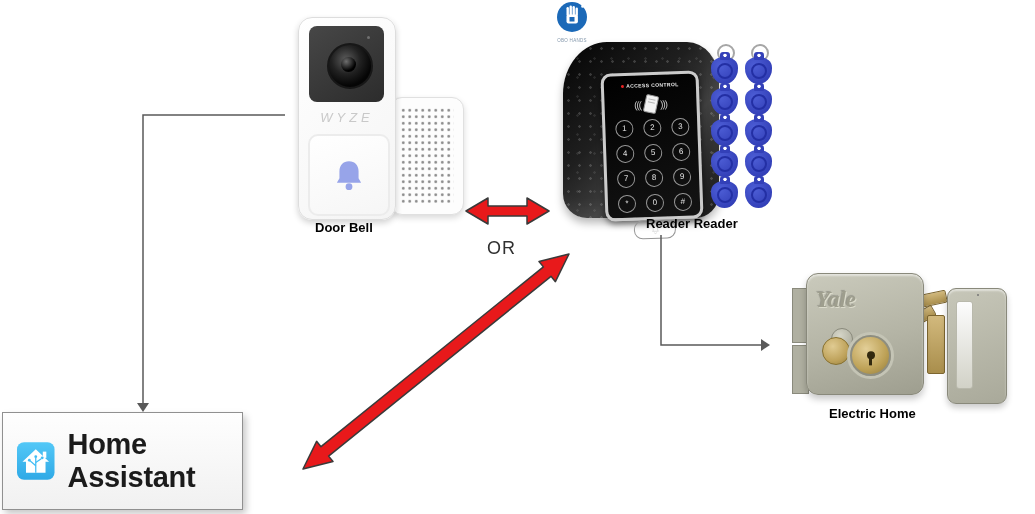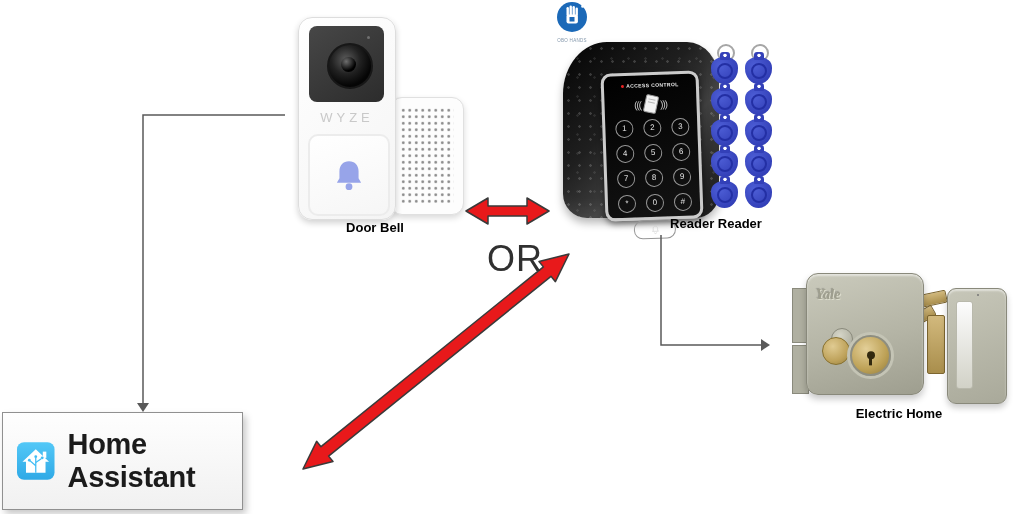--- a/index.html
+++ b/index.html
@@ -4,38 +4,38 @@
 <style>
   html,body{margin:0;padding:0;background:#fff;}
   .stage{position:relative;width:1035px;height:514px;background:#fff;overflow:hidden;
          font-family:"Liberation Sans",sans-serif;}
   .abs{position:absolute;}
 
   
   .overlay{position:absolute;left:0;top:0;width:1035px;height:514px;z-index:6;pointer-events:none;}
 
   
-  .device-label{position:absolute;font-size:13px;font-weight:bold;color:#000;text-align:center;z-index:7;}
+  .device-label{position:absolute;font-size:13px;font-weight:bold;color:#000;text-align:left;z-index:7;}
 
   
   .chime{left:390px;top:97px;width:72px;height:116px;background:#fdfdfd;border:1px solid #e0e0e0;
          border-radius:12px;box-shadow:0 3px 6px rgba(0,0,0,.15);z-index:1;}
   .chime-dots{position:absolute;left:9px;top:9px;right:9px;bottom:9px;
       background-image:radial-gradient(#8c8c8c 1.1px,transparent 1.6px);background-size:6.5px 6.5px;}
   .doorbell{left:298px;top:17px;width:96px;height:201px;background:linear-gradient(135deg,#ffffff,#f4f4f4);
       border:1px solid #ddd;border-radius:14px;box-shadow:0 3px 6px rgba(0,0,0,.18);z-index:2;}
   .db-camera{position:absolute;left:10px;top:8px;width:75px;height:76px;border-radius:8px;
       background:linear-gradient(145deg,#474747,#383838 55%,#2c2c2c);}
   .db-lens{position:absolute;left:18px;top:17px;width:42px;height:42px;border-radius:50%;
       background:radial-gradient(circle at 40% 35%,#5c5c5c 0%,#222 38%,#050505 70%);border:2px solid #171717;}
   .db-lens::after{content:'';position:absolute;left:12px;top:12px;width:15px;height:15px;border-radius:50%;
       background:radial-gradient(circle at 35% 30%,#6f6f6f 0%,#000 65%);}
   .db-mic{position:absolute;left:58px;top:10px;width:3px;height:3px;border-radius:50%;background:#6f6f6f;}
   .db-brand{position:absolute;left:0;right:0;top:92px;text-align:center;font-size:13px;letter-spacing:4px;
-      color:#c9c9c9;font-weight:500;}
+      color:#c9c9c9;font-weight:500;font-style:italic;}
   .db-bellbtn{position:absolute;left:9px;top:116px;width:78px;height:78px;border:2px solid #ececec;
       border-radius:10px;background:linear-gradient(160deg,#fff,#f6f6f6);display:flex;align-items:center;justify-content:center;}
 
   
   .obo{left:549px;top:1px;width:46px;text-align:center;z-index:2;}
   .obo-text{font-size:4.5px;color:#8397ab;letter-spacing:.3px;margin-top:1px;}
 
   
   .reader-housing{left:563px;top:42px;width:156px;height:176px;z-index:1;
       background:linear-gradient(135deg,#090909 8%,#1f1f1f 40%,#3d3d3d 62%,#141414 95%);
@@ -75,21 +75,21 @@
   .fob::after{content:'';position:absolute;left:50%;top:50%;transform:translate(-50%,-50%);
       width:12px;height:12px;border:2px solid #232fa4;border-radius:50%;}
   .ring{position:absolute;width:14px;height:14px;border:2px solid #a6a6a6;border-radius:50%;z-index:1;}
 
   
   .lock-tab{background:#b0b0a1;border:1px solid #8a8a7c;z-index:1;}
   .lock-body{left:806px;top:273px;width:116px;height:120px;border-radius:12px;z-index:2;
       background:linear-gradient(165deg,#cacabc,#b4b4a5 55%,#9e9e8f);border:1px solid #89897b;
       box-shadow:0 4px 7px rgba(0,0,0,.22), inset 0 2px 2px rgba(255,255,255,.5);}
   .yale{position:absolute;left:9px;top:13px;font-family:"Liberation Serif",serif;font-style:italic;
-      font-weight:bold;font-size:14px;color:#9e9e8e;
+      font-weight:bold;font-size:23px;color:#9e9e8e;
       text-shadow:1px 1px 0 #dcdccd,-1px -1px 1px rgba(0,0,0,.22);}
   .gray-disc{position:absolute;left:24px;top:54px;width:20px;height:20px;border-radius:50%;
       background:radial-gradient(circle at 38% 32%,#d6d6c8,#a5a596);border:1px solid #8a8a7c;}
   .brass-btn{position:absolute;left:15px;top:63px;width:26px;height:26px;border-radius:50%;
       background:radial-gradient(circle at 38% 32%,#e0cb92,#bfa35c 60%,#96803f);border:1px solid #87702f;}
   .cylinder{position:absolute;left:43px;top:61px;width:37px;height:37px;border-radius:50%;
       background:radial-gradient(circle at 38% 32%,#e3cf98,#bda156 60%,#8f7a3c);
       border:2px solid #8e8e80;box-shadow:0 0 0 3px #c4c4b5;}
   .keyhole{position:absolute;left:50%;top:50%;transform:translate(-50%,-58%);width:8px;height:8px;
       border-radius:50%;background:#32290f;}
@@ -102,21 +102,21 @@
       background:linear-gradient(180deg,#fdfdfd,#d2d2c7);border:1px solid #b9b9ac;}
   .strike-dot{position:absolute;left:50%;top:5px;width:2px;height:2px;border-radius:50%;background:#777;}
 
   
   .ha-box{left:2px;top:412px;width:241px;height:98px;background:linear-gradient(180deg,#fefefe,#f1f1f1);
       border:1.5px solid #909090;box-shadow:3px 4px 7px rgba(0,0,0,.22);display:flex;align-items:center;
       padding-left:14px;gap:13px;box-sizing:border-box;z-index:2;}
   .ha-text{font-size:29px;font-weight:bold;color:#1b1b1b;letter-spacing:-.3px;}
 
   
-  .or-label{left:487px;top:238px;font-size:36px;color:#303030;letter-spacing:1px;z-index:7;}
+  .or-label{left:487px;top:238px;font-size:18px;color:#303030;letter-spacing:1px;z-index:7;}
 </style>
 </head>
 <body>
 
 <div class="stage">
 
   <svg class="overlay" viewBox="0 0 1035 514">
     <polyline points="285,115 143,115 143,404" fill="none" stroke-width="1.5" stroke="#595959"></polyline>
     <polygon points="137,403 149,403 143,412" fill="#595959"></polygon>
     <polyline points="661,235 661,345 761,345" fill="none" stroke-width="1.5" stroke="#595959"></polyline>

